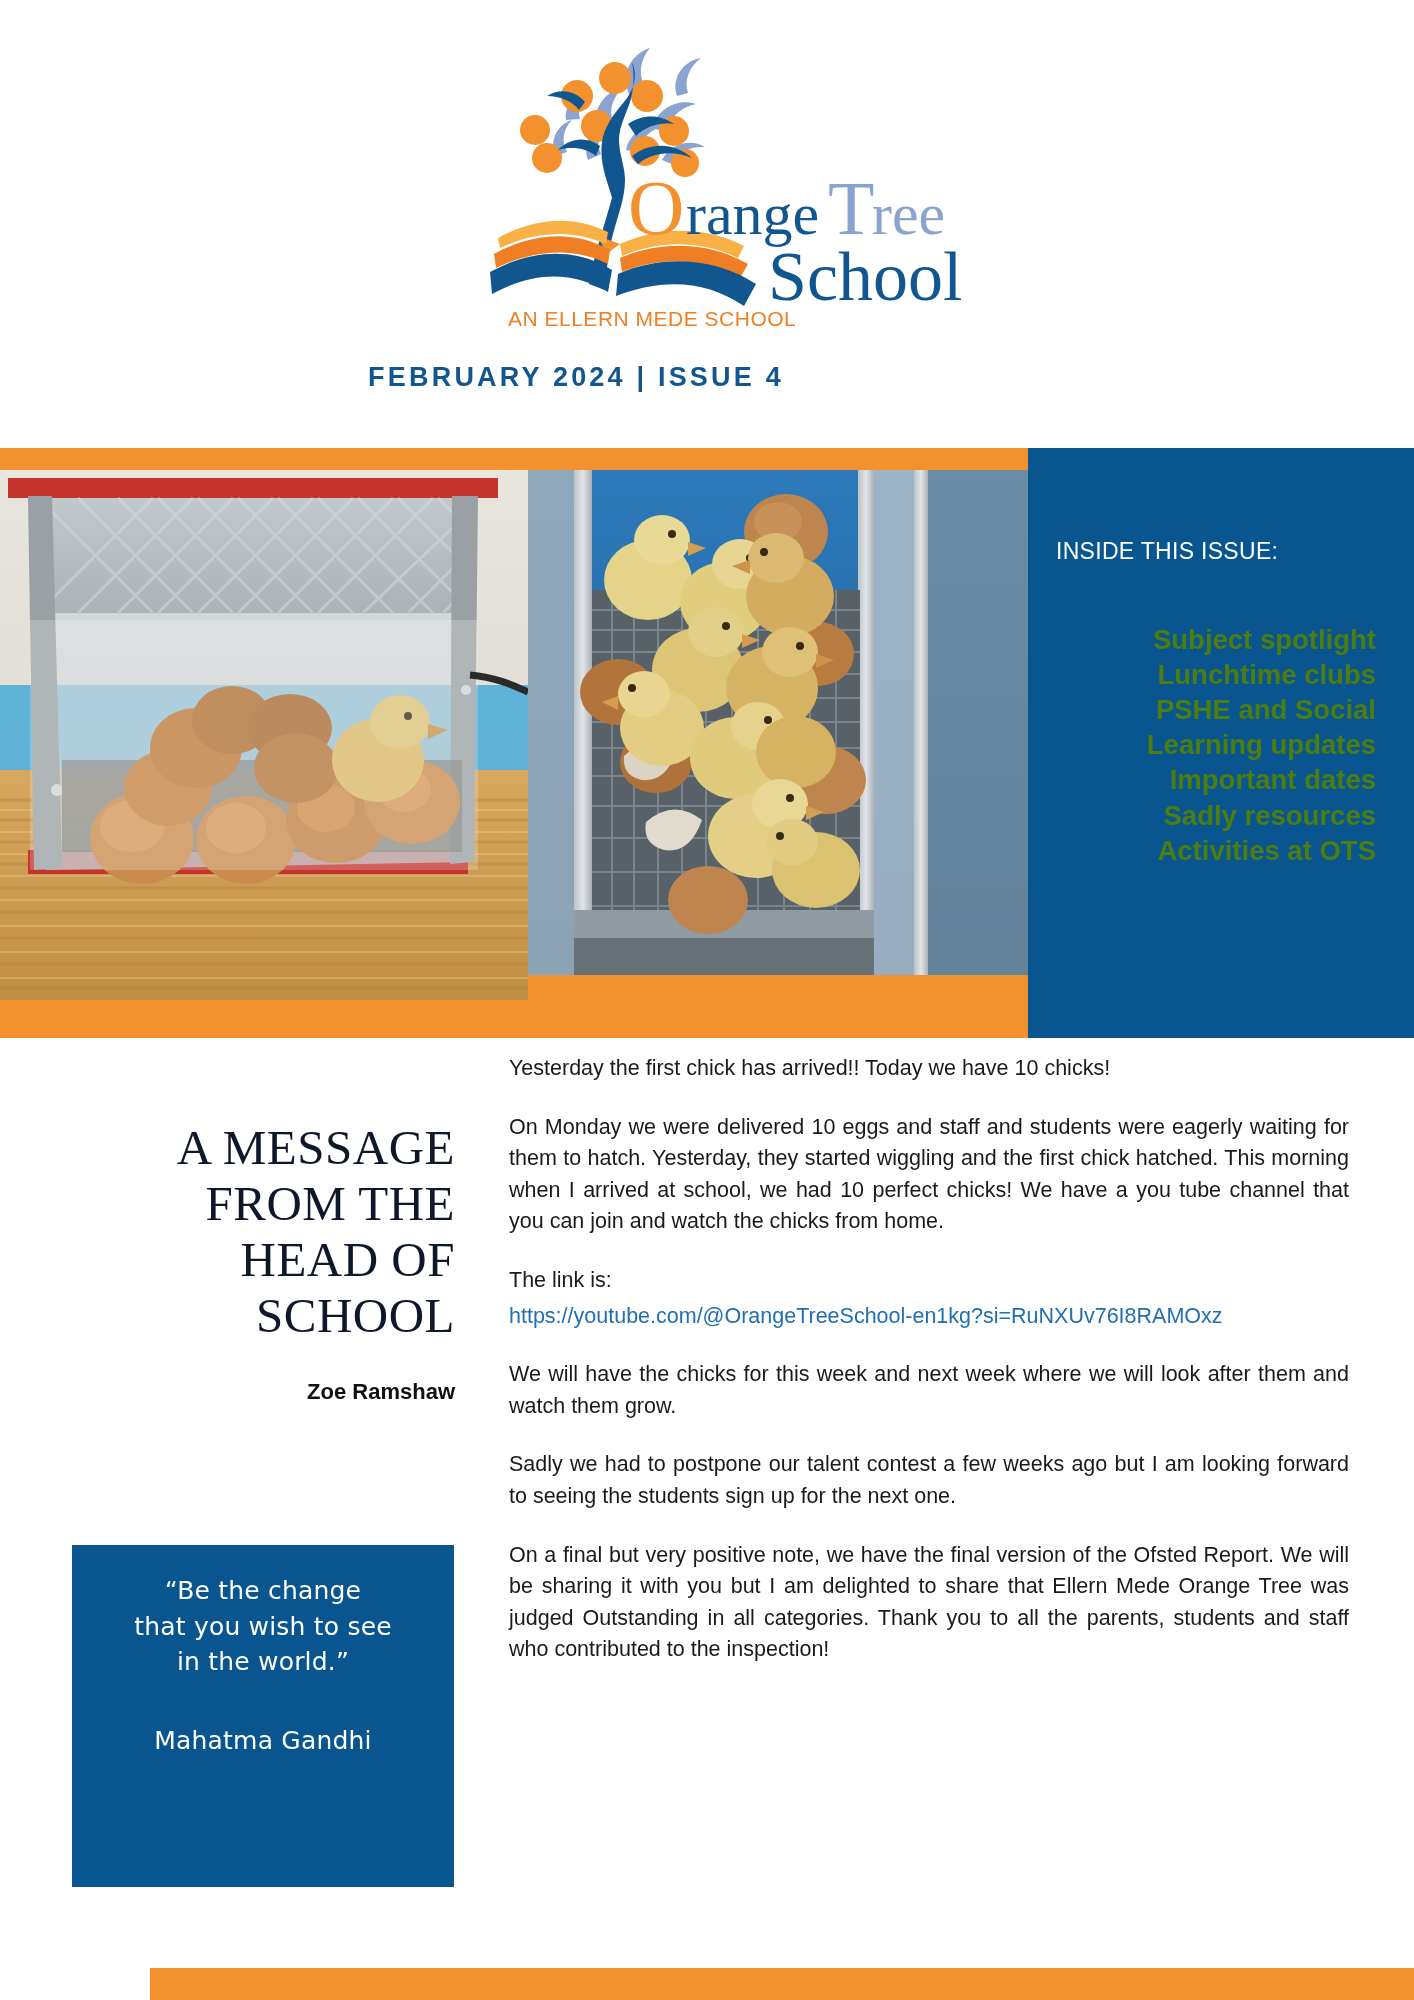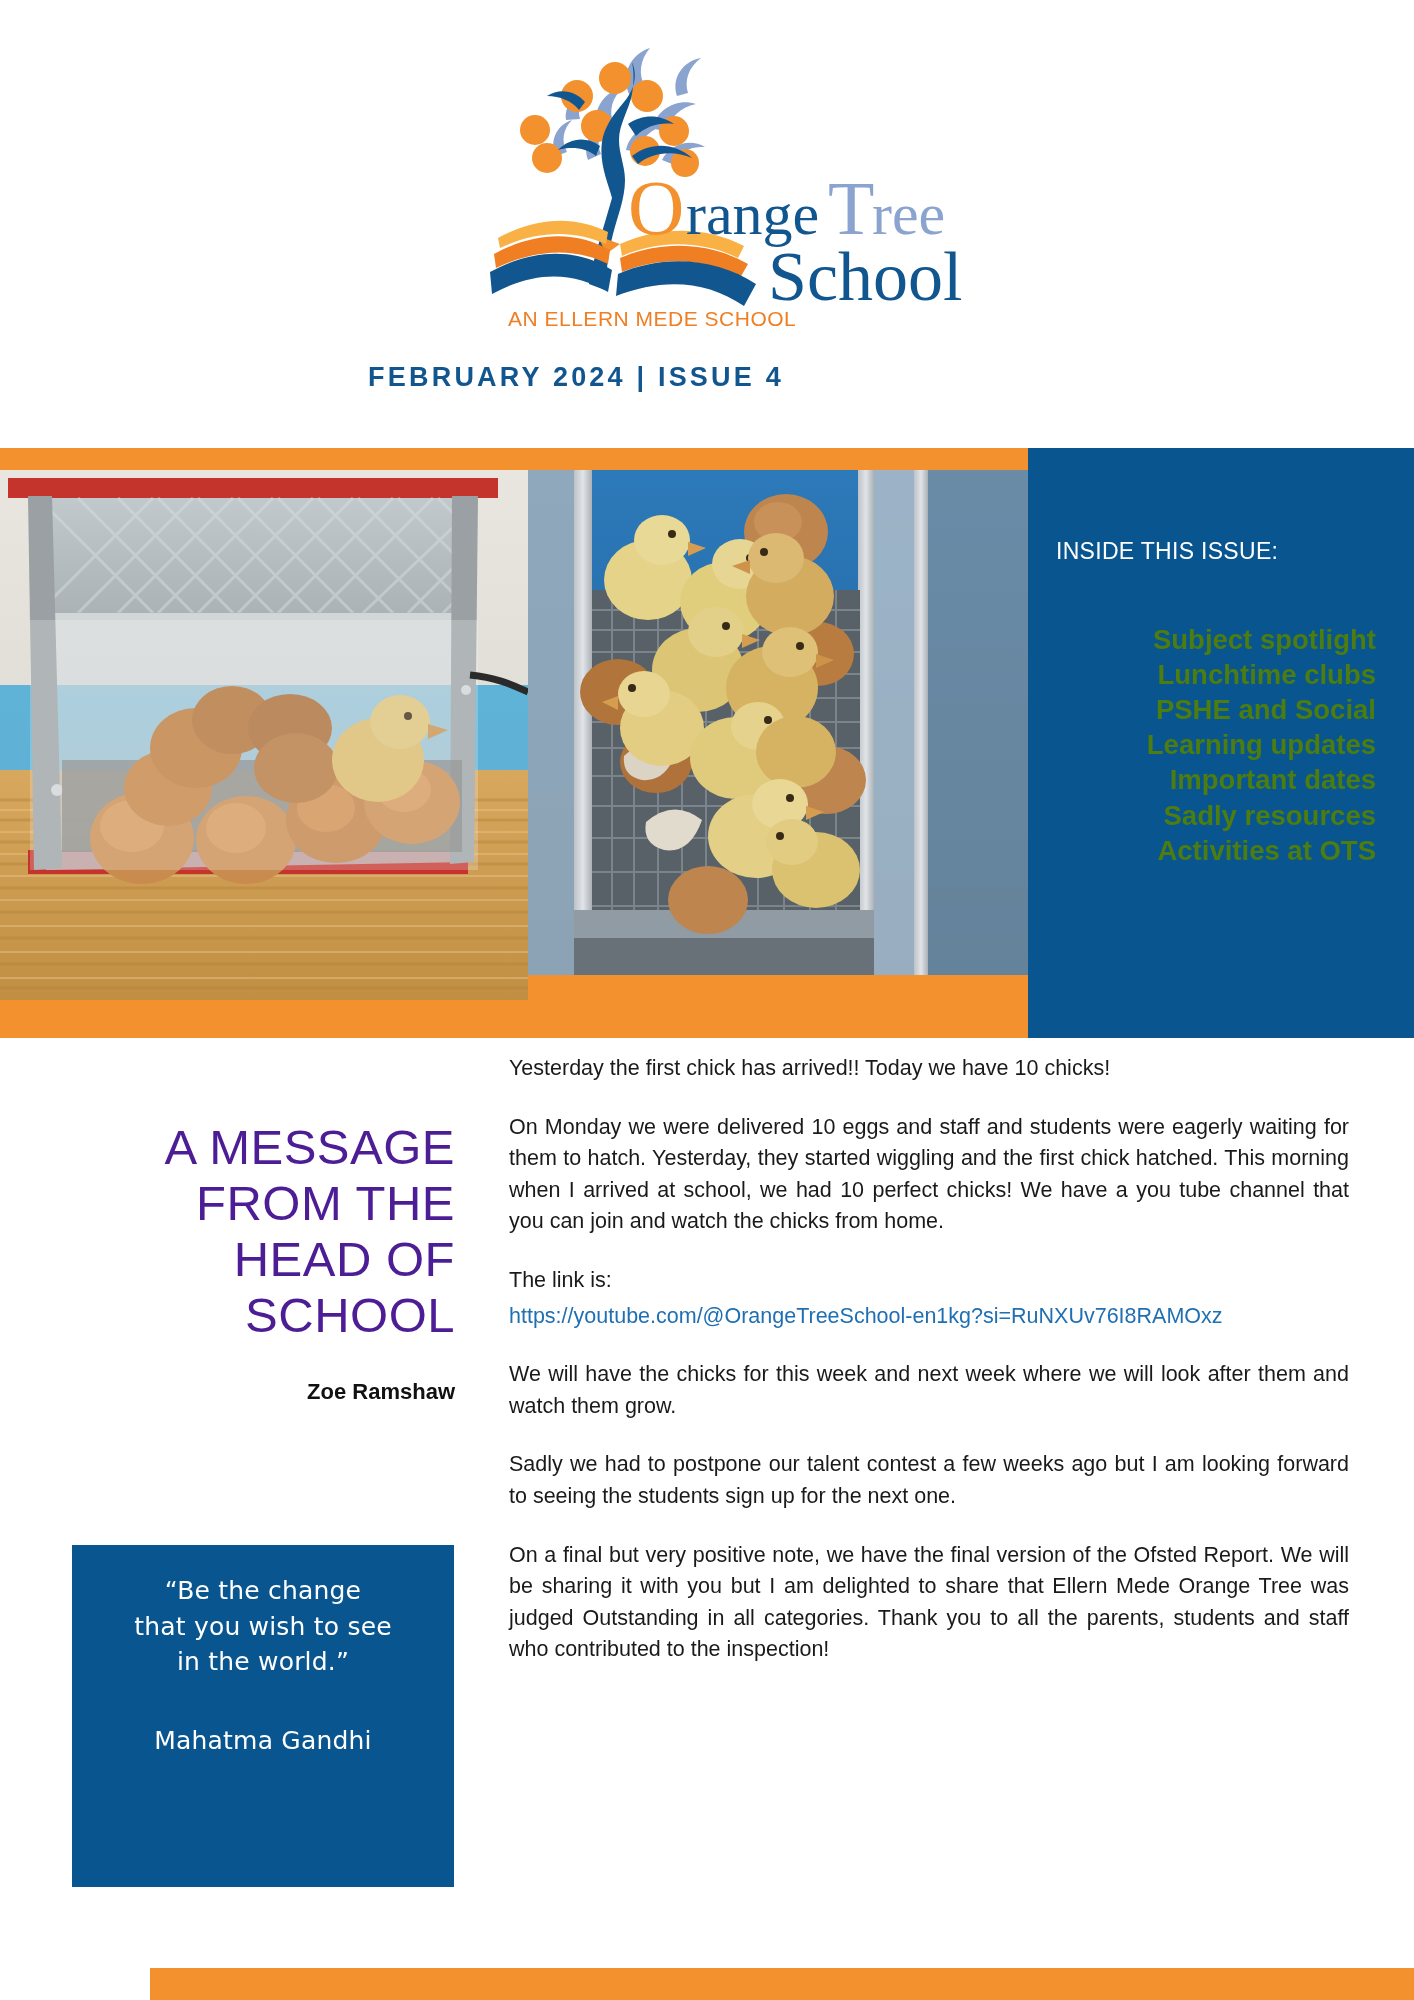--- a/index.html
+++ b/index.html
@@ -113,24 +113,24 @@
   }
 
   
   .left-col {
     position: absolute;
     left: 70px;
     top: 1120px;
     width: 385px;
   }
   .head-title {
-    font-family: Liberation Sans, sans-serif;
+    font-family: Liberation Serif, serif;
     font-size: 49px;
     line-height: 1.14;
-    color: #4c1d95;
+    color: #0f172a;
     text-align: right;
     font-weight: normal;
     letter-spacing: 0.5px;
     margin: 0;
   }
   .head-byline {
     font-family: "Liberation Sans", sans-serif;
     font-weight: bold;
     font-size: 22px;
     color: #111111;

